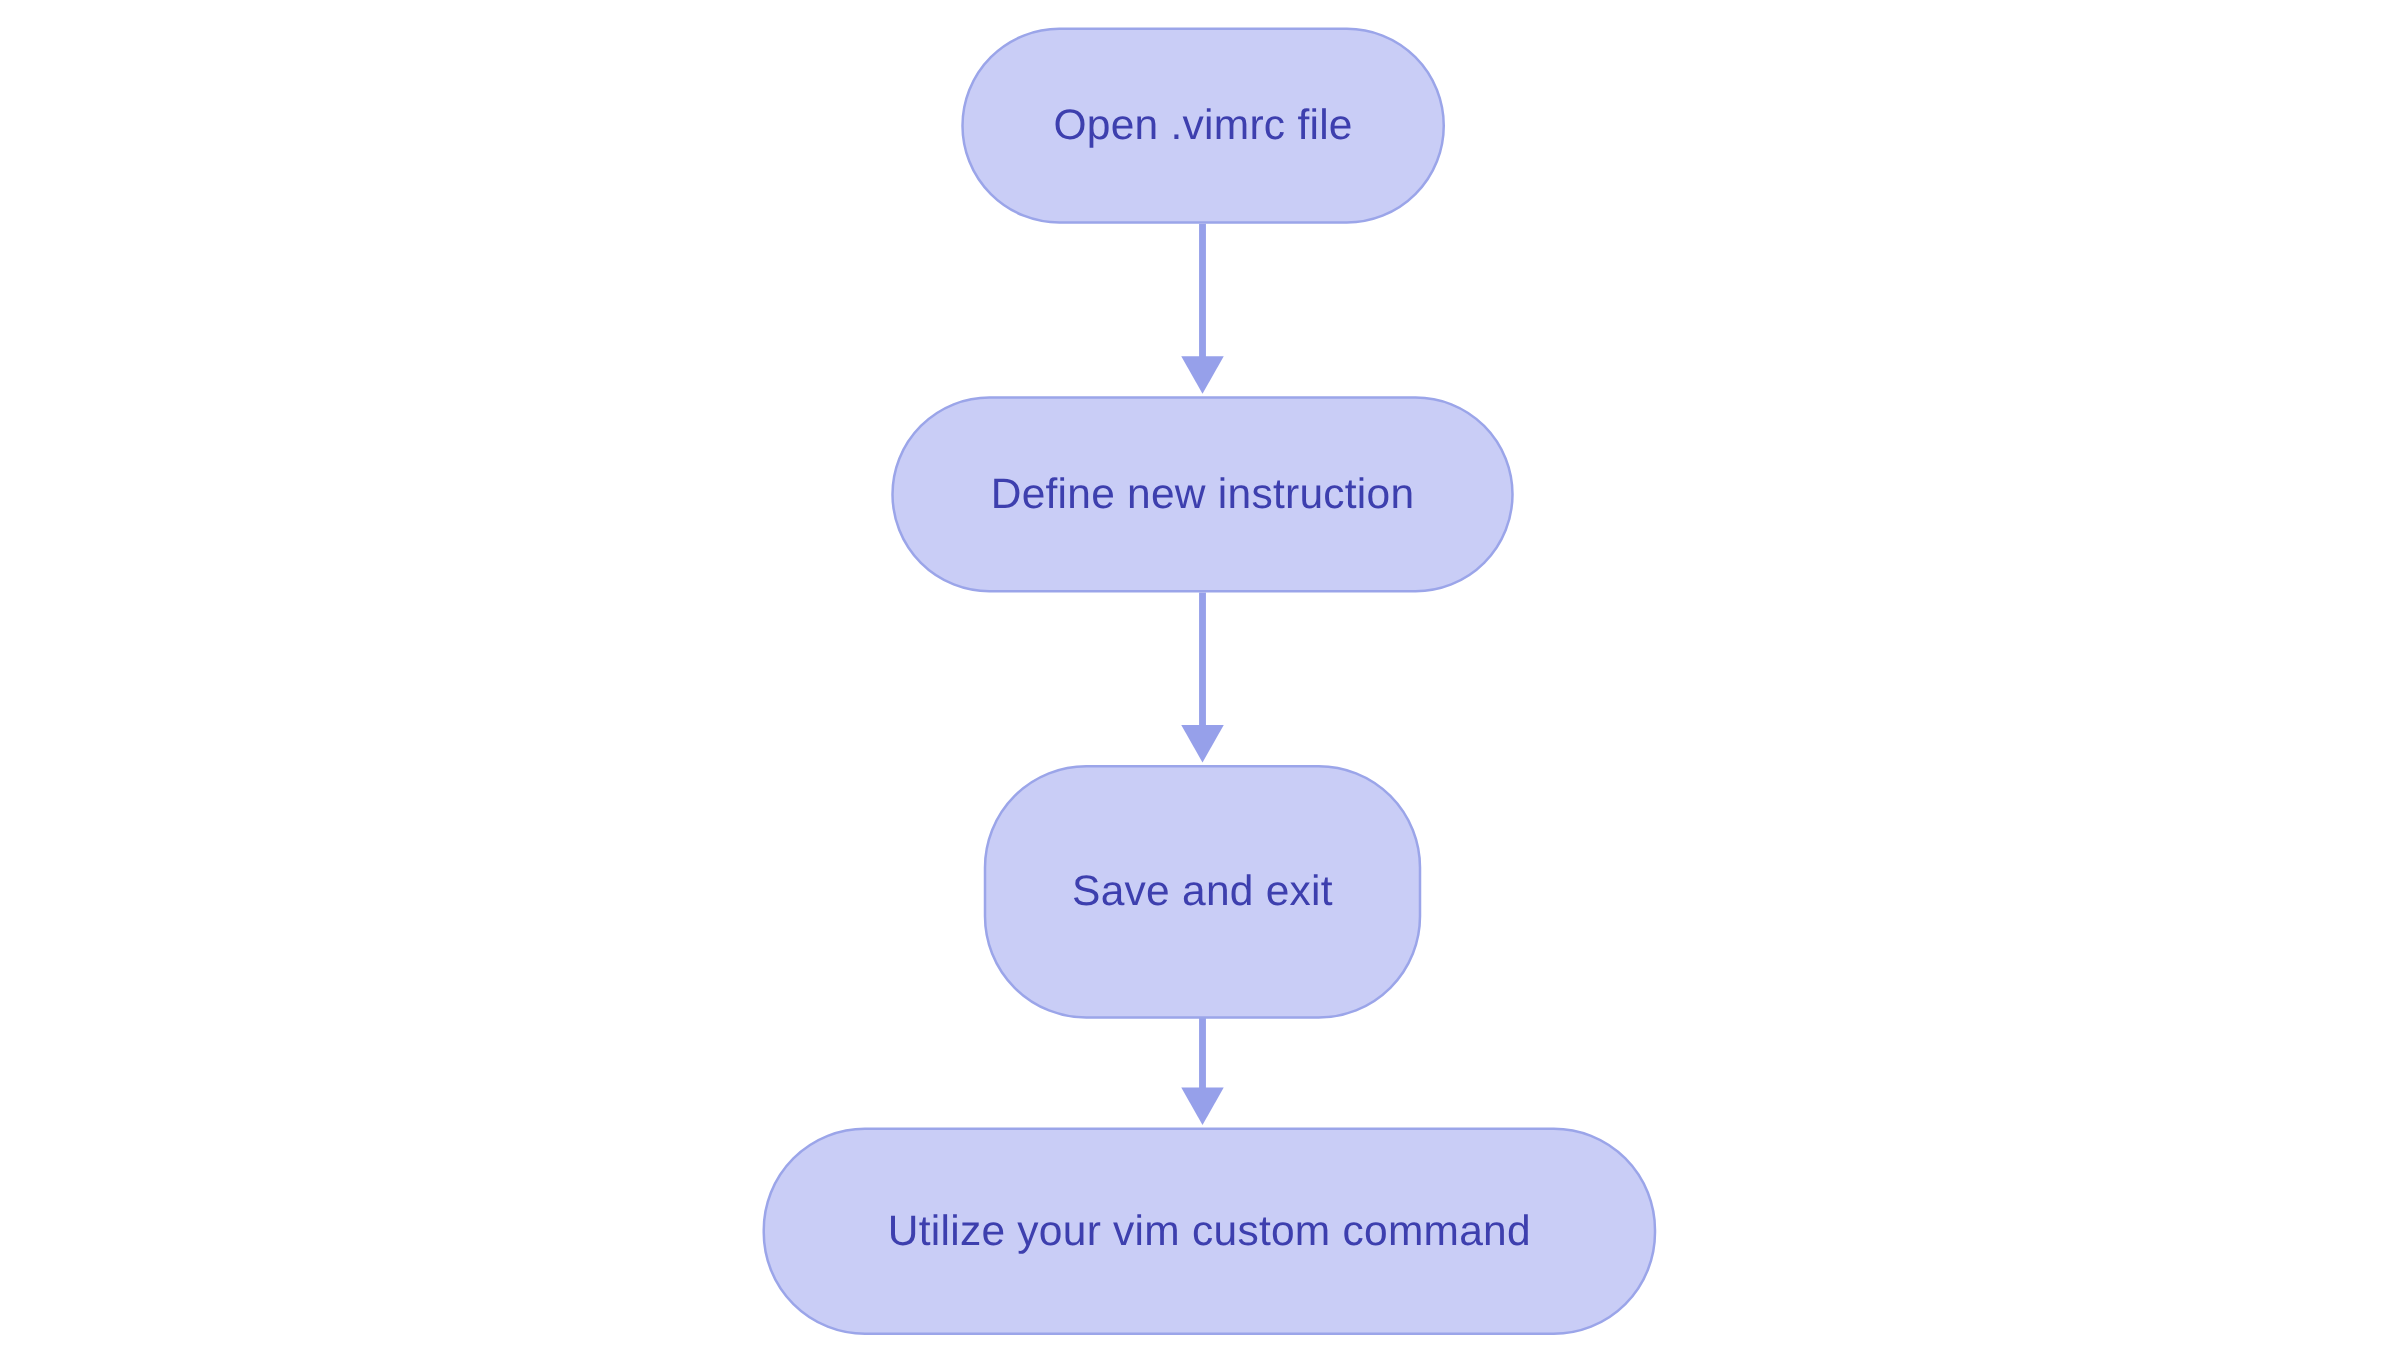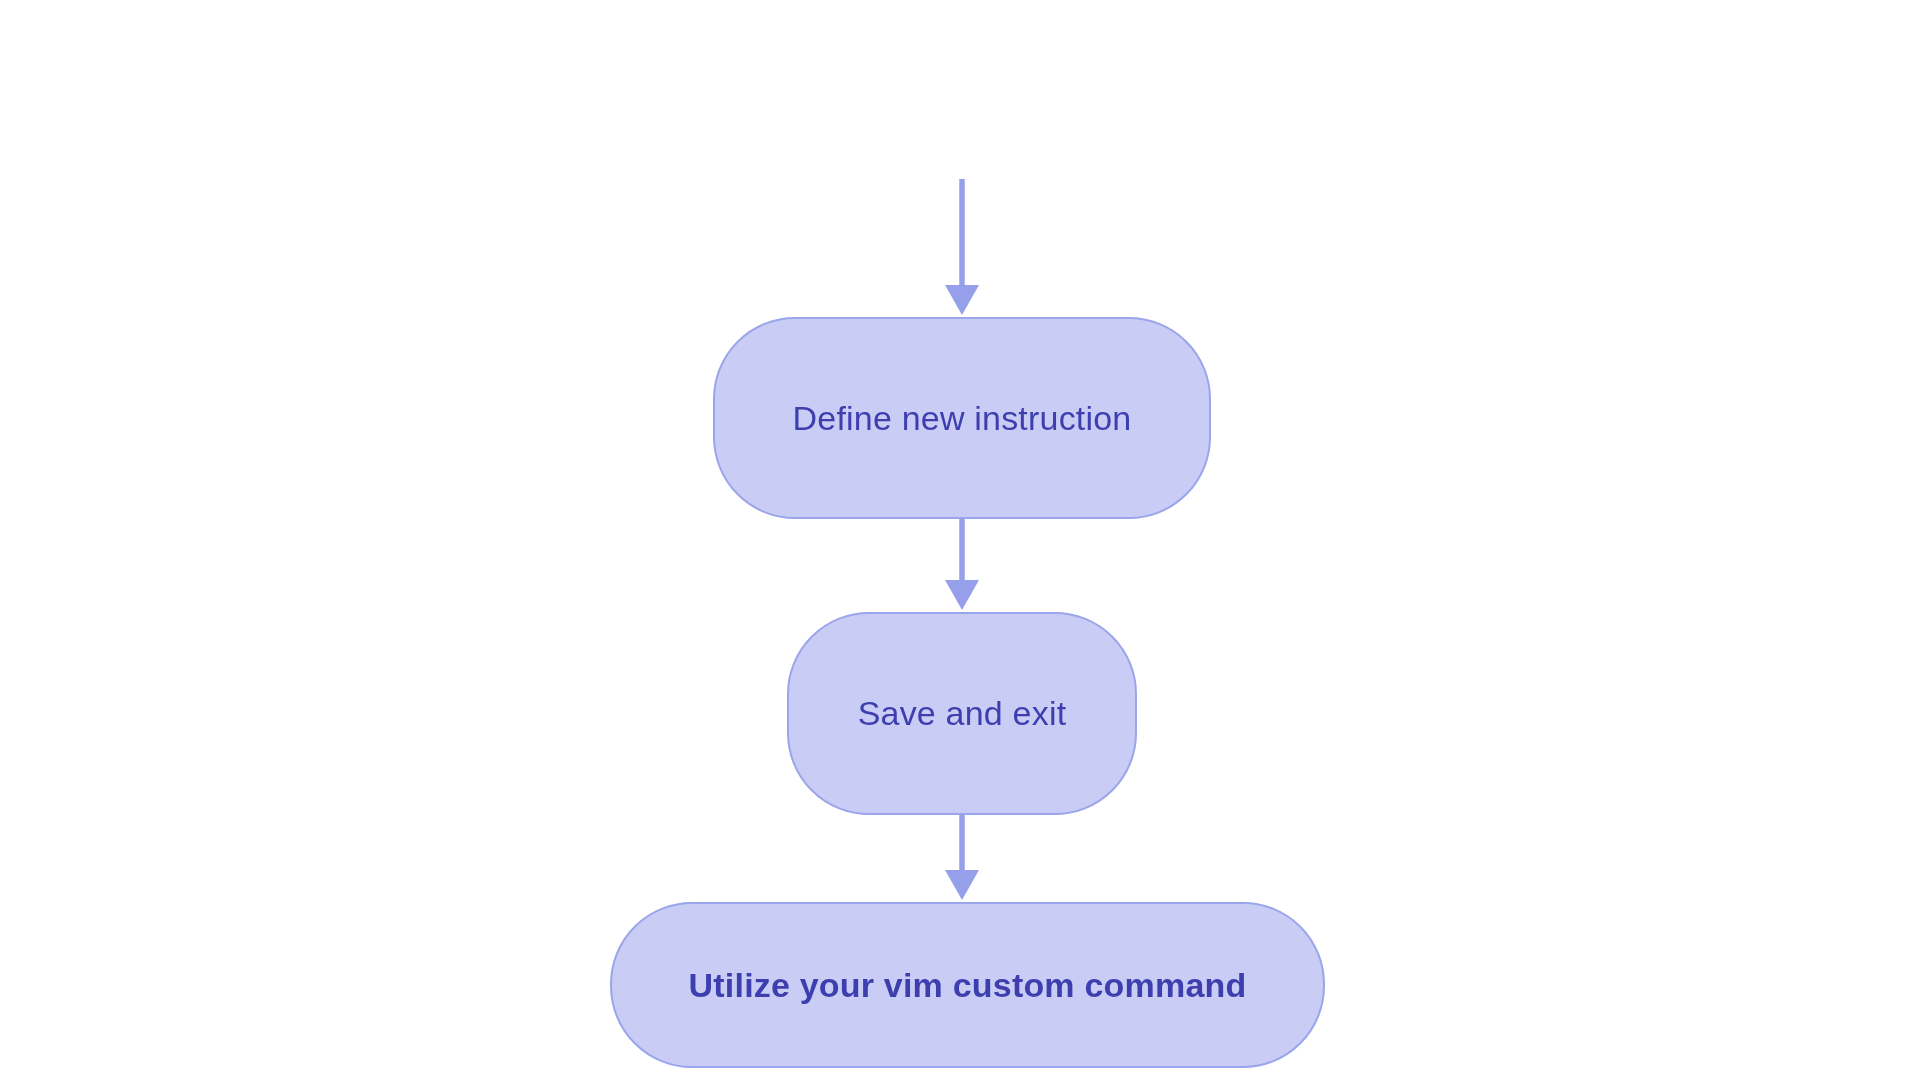--- a/index.html
+++ b/index.html
@@ -49,23 +49,23 @@
     border: 2px solid var(--node-border);
     border-radius: 82px;
     color: var(--node-text);
     font-size: 34px;
     font-weight: 400;
     letter-spacing: 0.2px;
     text-align: center;
     line-height: 1.2;
   }
   .node-1 { left: 769px; top: 22px;  width: 387px; height: 157px; }
-  .node-2 { left: 713px; top: 317px; width: 498px; height: 202px; }
+  .node-2 { left: 713px; top: 317px; width: 498px; height: 157px; }
   .node-3 { left: 787px; top: 612px; width: 350px; height: 203px; }
-  .node-4 { left: 610px; top: 902px; width: 715px; height: 166px; font-weight: bold; }
+  .node-4 { left: 610px; top: 902px; width: 715px; height: 166px; }
 </style>
 </head>
 <body>
 
 <div class="canvas">
 
   <svg class="connector-layer" viewBox="0 0 1920 1083" xmlns="http://www.w3.org/2000/svg">
     <g>
       <line class="arrow-line" x1="962" y1="179" x2="962" y2="287"></line>
       <polygon class="arrow-head" points="945,285 979,285 962,315"></polygon>
@@ -73,20 +73,23 @@
     <g>
       <line class="arrow-line" x1="962" y1="474" x2="962" y2="582"></line>
       <polygon class="arrow-head" points="945,580 979,580 962,610"></polygon>
     </g>
     <g>
       <line class="arrow-line" x1="962" y1="769" x2="962" y2="872"></line>
       <polygon class="arrow-head" points="945,870 979,870 962,900"></polygon>
     </g>
   </svg>
 
+  <div class="node node-1">
+    <span>Open .vimrc file</span>
+  </div>
 
   <div class="node node-2">
     <span>Define new instruction</span>
   </div>
 
   <div class="node node-3">
     <span>Save and exit</span>
   </div>
 
   <div class="node node-4">

